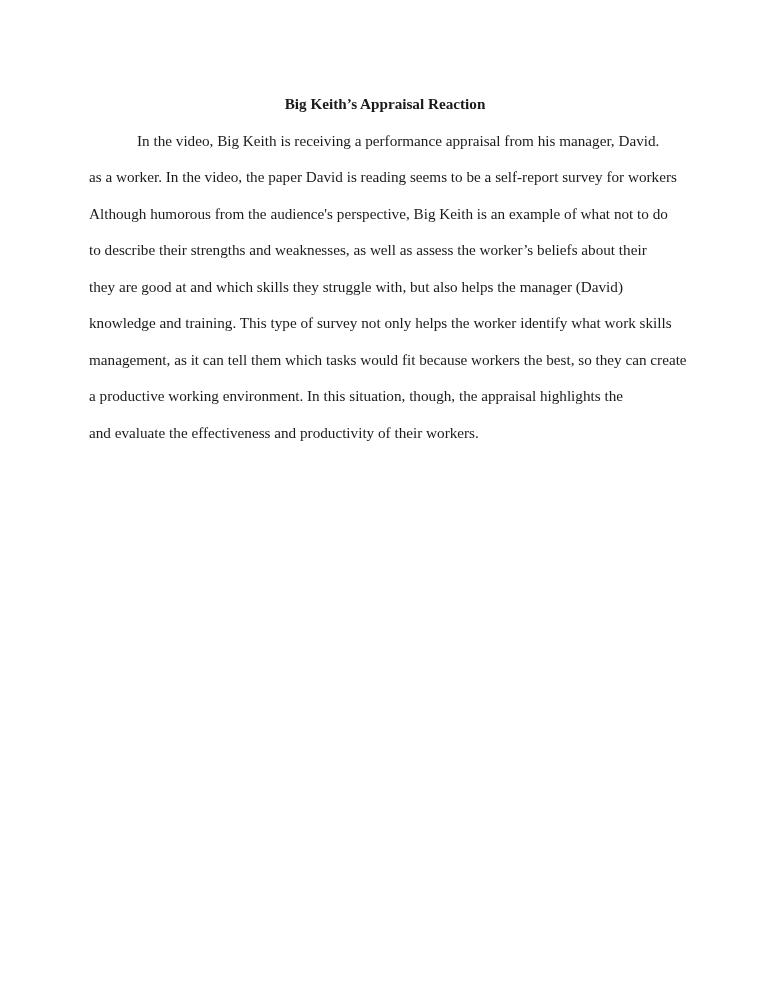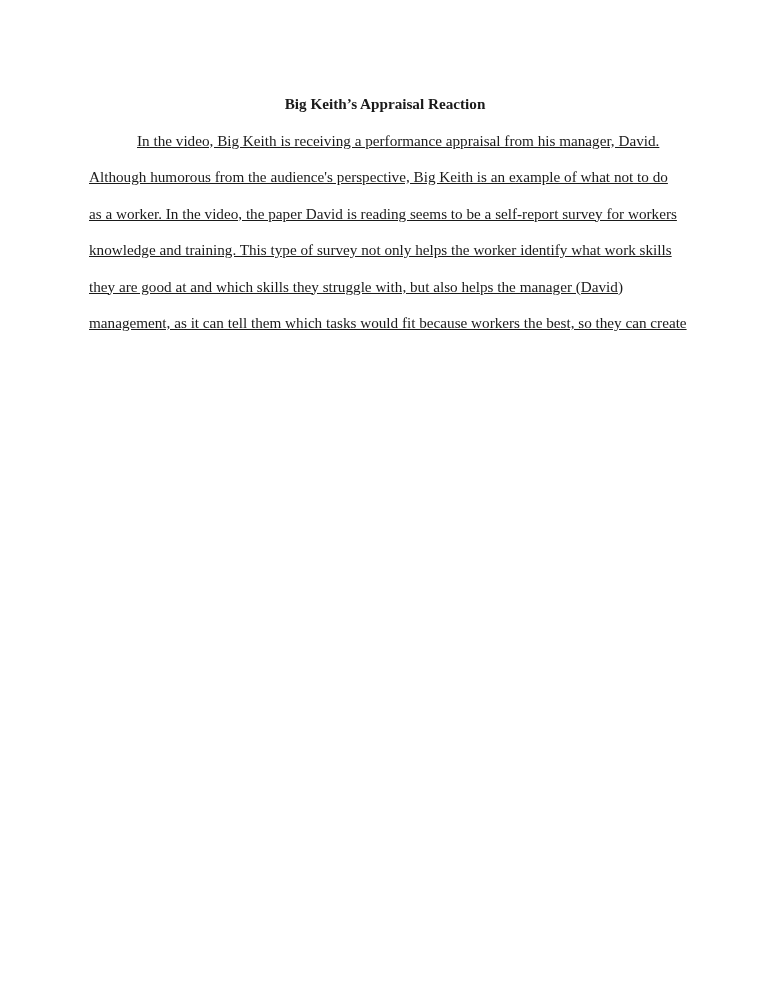--- a/index.html
+++ b/index.html
@@ -34,21 +34,20 @@
     line-height: 36.5px;
     color: #1a1a1a;
     white-space: pre;
     margin: 0;
   }
 
   .essay-paragraph {
     margin: 0;
     font-size: 15.2px;
     line-height: 36.5px;
-    text-decoration: underline;
   }
 
   .text-line {
     display: block;
     white-space: pre;
     text-align: left;
     font-size: 15.2px;
     line-height: 36.5px;
     color: #1a1a1a;
   }
@@ -61,22 +60,25 @@
 <body>
 
 <div class="page">
 
   <div class="doc-body">
 
     <h1 class="doc-title">Big Keith’s Appraisal Reaction</h1>
 
     <p class="essay-paragraph">
       <span class="text-line indented">In the video, Big Keith is receiving a performance appraisal from his manager, David.</span>
+      <span class="text-line">as a worker. In the video, the paper David is reading seems to be a self-report survey for workers</span>
       <span class="text-line">Although humorous from the audience's perspective, Big Keith is an example of what not to do</span>
-      <span class="text-line">as a worker. In the video, the paper David is reading seems to be a self-report survey for workers</span>
+      <span class="text-line">to describe their strengths and weaknesses, as well as assess the worker’s beliefs about their</span>
+      <span class="text-line">they are good at and which skills they struggle with, but also helps the manager (David)</span>
       <span class="text-line">knowledge and training. This type of survey not only helps the worker identify what work skills</span>
-      <span class="text-line">they are good at and which skills they struggle with, but also helps the manager (David)</span>
       <span class="text-line">management, as it can tell them which tasks would fit because workers the best, so they can create</span>
+      <span class="text-line">a productive working environment. In this situation, though, the appraisal highlights the</span>
+      <span class="text-line">and evaluate the effectiveness and productivity of their workers.</span>
     </p>
 
   </div>
 
 </div>
 
 </body></html>

